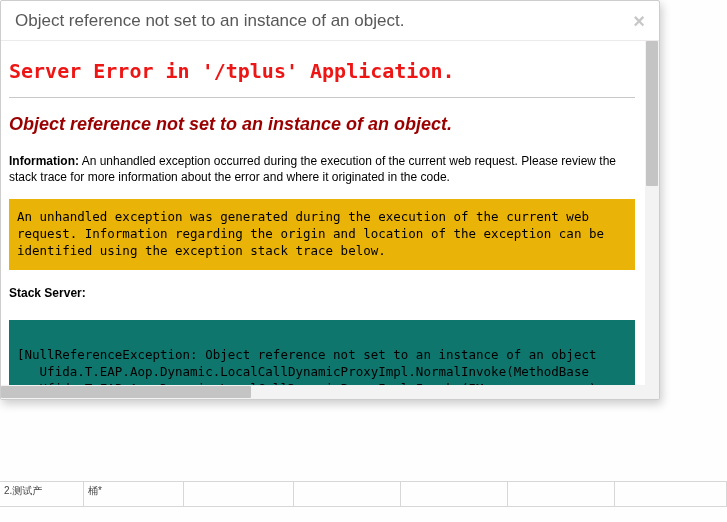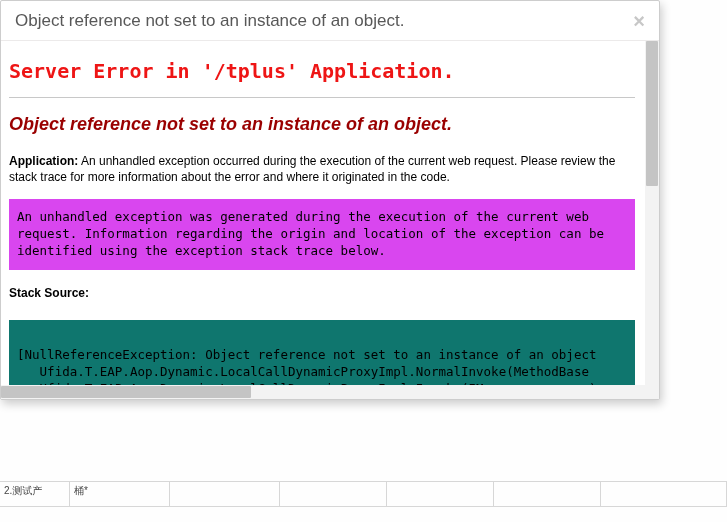--- a/index.html
+++ b/index.html
@@ -21,21 +21,21 @@
       top: 481px; left: 0; right: 0;
       height: 26px;
       border-top: 1px solid #d7d7d7;
       border-bottom: 1px solid #d7d7d7;
       display: flex;
     }
     .grid-cell {
       border-right: 1px solid #d7d7d7;
       height: 100%;
     }
-    .gc1 { width: 70px; font-size: 10px; padding: 2px 4px; color: #444; overflow: hidden; }
+    .gc1 { width: 84px; font-size: 10px; padding: 2px 4px; color: #444; overflow: hidden; }
     .gc2 { width: 100px; font-size: 10px; padding: 2px 4px; color: #444; }
     .gc3 { width: 110px; }
     .gc4 { width: 107px; }
     .gc5 { width: 107px; }
     .gc6 { width: 107px; }
     .gc7 { flex: 1; }
 
     .dialog {
       position: absolute;
       top: 0;
@@ -111,21 +111,21 @@
       font-weight: bold;
     }
     .source-error-label {
       font-family: Arial, sans-serif;
       font-size: 12px;
       font-weight: bold;
       color: #000;
       margin-bottom: 12px;
     }
     .code-box {
-      background: #d946ef;
+      background: #eab308;
       font-family: Consolas, monospace;
       font-size: 12.5px;
       color: #000;
       padding: 10px 8px;
       margin-bottom: 16px;
       line-height: 1.35;
       white-space: pre-wrap;
       word-wrap: break-word;
     }
     .stack-label {
@@ -199,24 +199,24 @@
   <div class="dialog-header">
     <div class="dialog-title">Object reference not set to an instance of an object.</div>
     <div class="close-btn">×</div>
   </div>
   <div class="dialog-body">
     <div class="content-area">
       <h1 class="server-error-title">Server Error in '/tplus' Application.</h1>
       <hr class="hr-line">
       <h2 class="exception-title">Object reference not set to an instance of an object.</h2>
       <p class="info-block">
-        <span class="info-label">Application:</span><span> An unhandled exception occurred during the execution of the current web request. Please review the stack trace for more information about the error and where it originated in the code.</span>
+        <span class="info-label">Information:</span><span> An unhandled exception occurred during the execution of the current web request. Please review the stack trace for more information about the error and where it originated in the code.</span>
       </p>
       <div class="code-box">An unhandled exception was generated during the execution of the current web request. Information regarding the origin and location of the exception can be identified using the exception stack trace below.</div>
-      <p class="stack-label">Stack Source:</p>
+      <p class="stack-label">Stack Server:</p>
       <div class="stack-box">
 [NullReferenceException: Object reference not set to an instance of an object
    Ufida.T.EAP.Aop.Dynamic.LocalCallDynamicProxyImpl.NormalInvoke(MethodBase
    Ufida.T.EAP.Aop.Dynamic.LocalCallDynamicProxyImpl.Invoke(IMessage message)
    System.Runtime.Remoting.Proxies.RealProxy.PrivateInvoke(MessageData&amp; msgDa</div>
     </div>
     <div class="vscroll">
       <div class="vscroll-thumb"></div>
     </div>
     <div class="hscroll">

